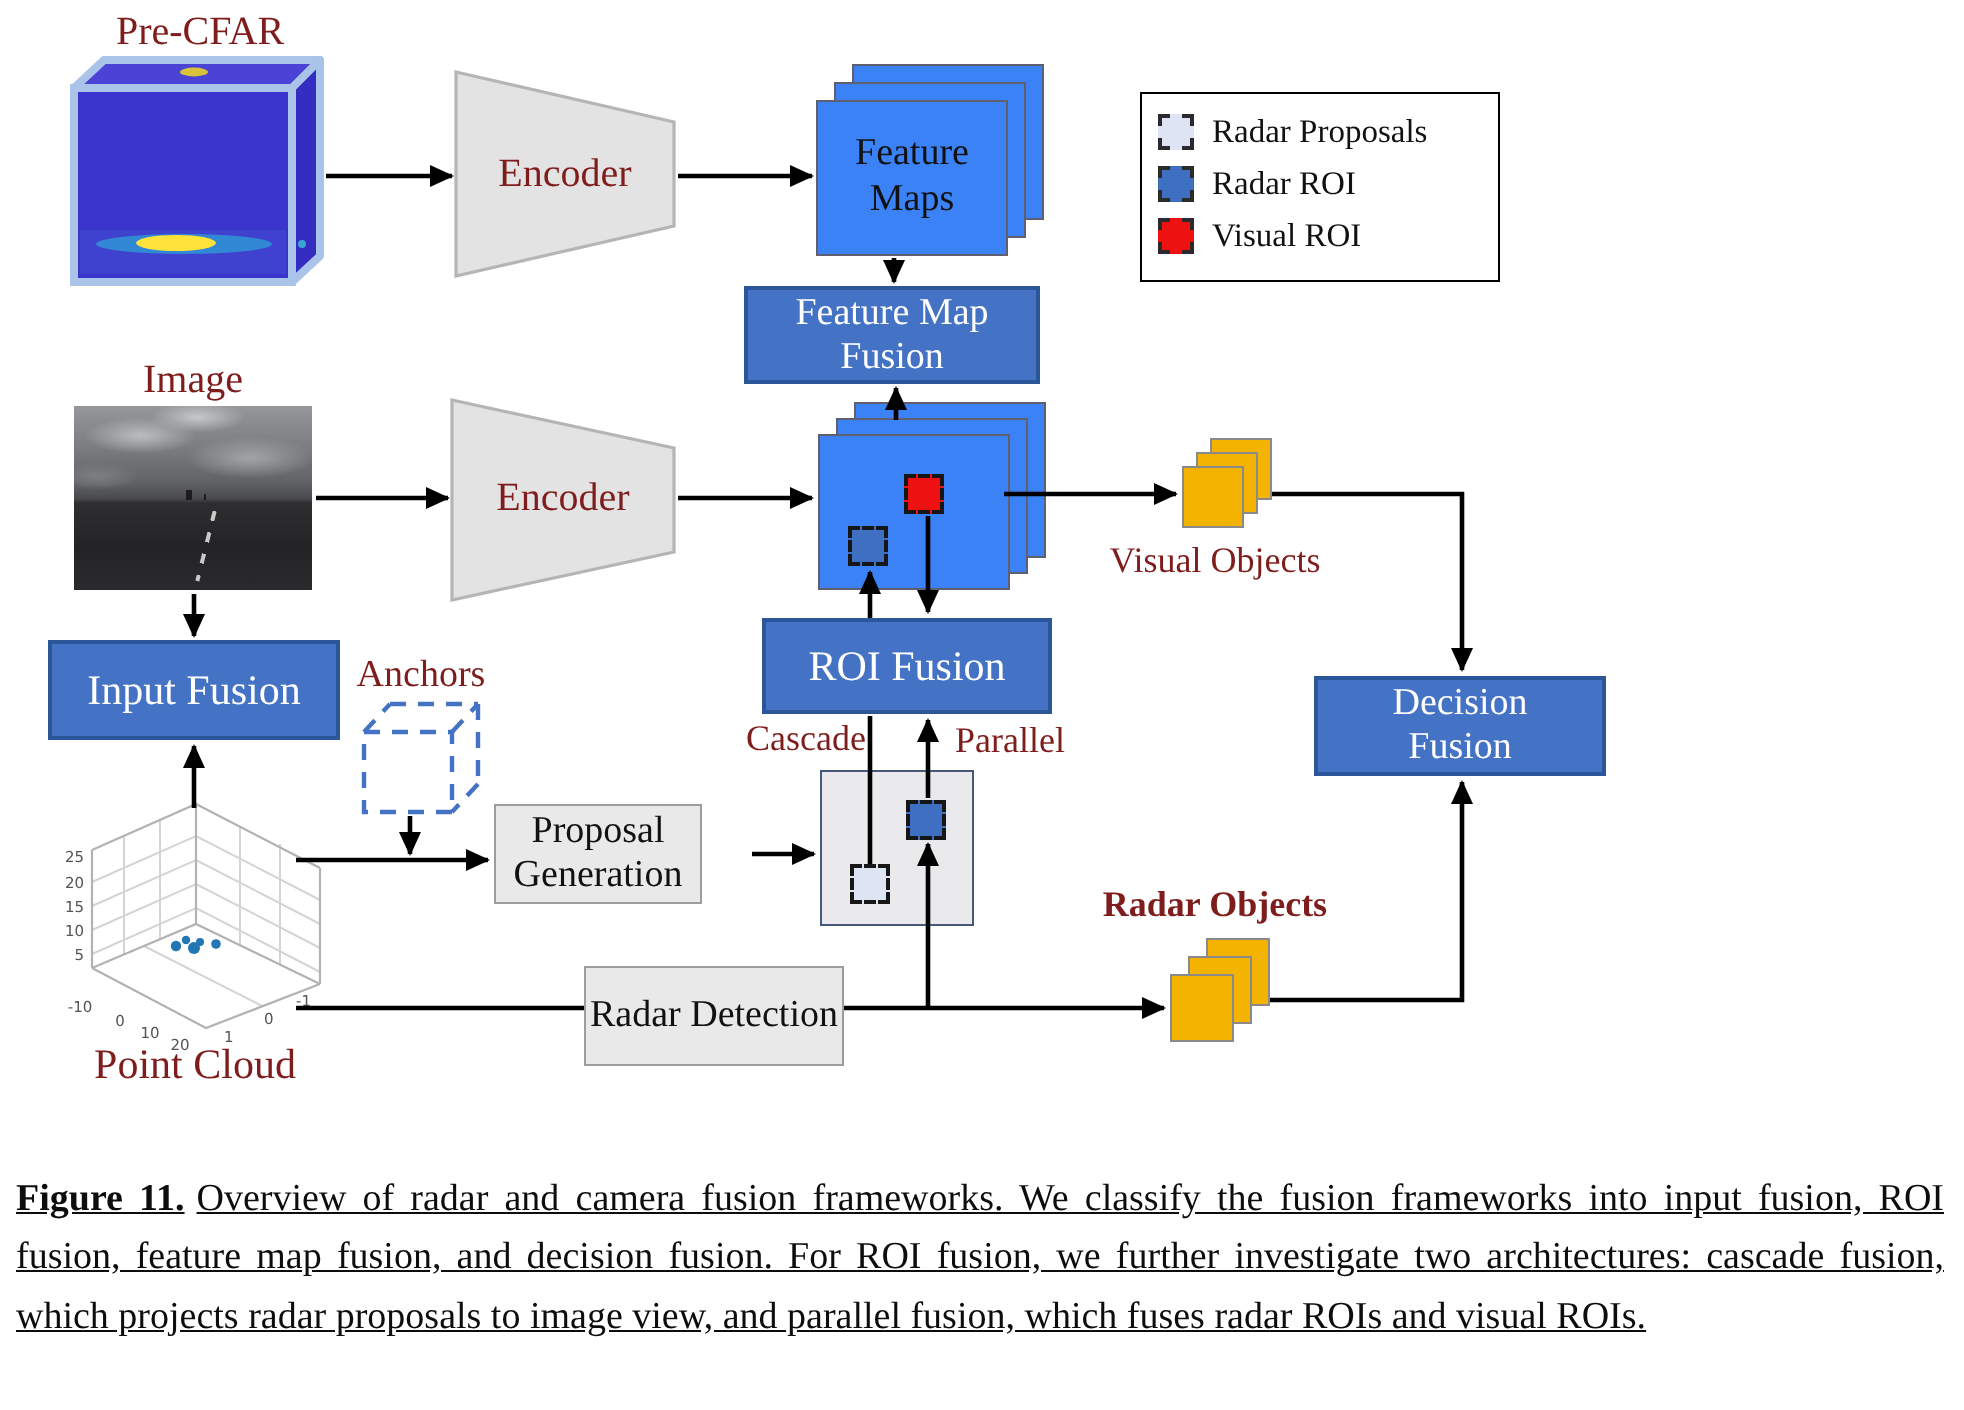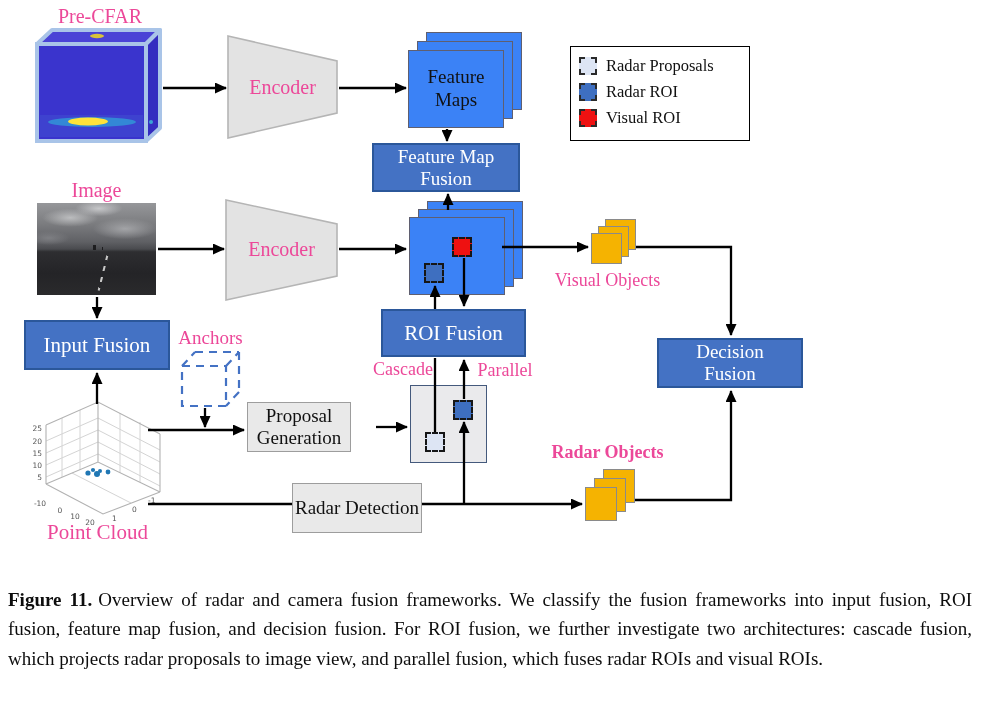--- a/index.html
+++ b/index.html
@@ -1,19 +1,19 @@
 <!DOCTYPE html>
 <html><head>
 <meta charset="utf-8">
 <style>
   html,body{margin:0;padding:0;background:#ffffff;}
   #stage{position:relative;width:982px;height:705px;background:#fff;overflow:hidden;
          font-family:"Liberation Serif","DejaVu Serif",serif;color:#111;}
   .abs{position:absolute;box-sizing:border-box;}
-  .lbl{position:absolute;box-sizing:border-box;text-align:center;color:#ec4899;line-height:1.1;z-index:6;}
+  .lbl{position:absolute;box-sizing:border-box;text-align:center;color:#7f1d1d;line-height:1.1;z-index:6;}
   
   .bluebox{position:absolute;box-sizing:border-box;background:#4472c4;border:2px solid #2b579a;
            color:#fff;display:flex;align-items:center;justify-content:center;text-align:center;
            font-size:20px;line-height:1.15;z-index:2;}
   
   .graybox{position:absolute;box-sizing:border-box;background:#e9e9e9;border:1.5px solid #9d9d9d;
            color:#111;display:flex;align-items:center;justify-content:center;text-align:center;
            font-size:19px;line-height:1.15;z-index:2;}
   
   .fm{position:absolute;box-sizing:border-box;width:96px;height:78px;background:#3b82f6;
@@ -38,21 +38,21 @@
       radial-gradient(34px 11px at 52% 6%, #c6c7c9 0%, rgba(198,199,201,0) 70%),
       radial-gradient(30px 10px at 10% 38%, #7e7f83 0%, rgba(126,127,131,0) 70%),
       linear-gradient(to bottom,#96979a 0%,#7c7d80 22%,#606165 42%,#4a4b4f 50%,#2e2e31 53%,#242427 76%,#2a2a2c 100%);}
   #camera:after{content:"";position:absolute;left:55%;top:57%;width:2px;height:36px;
       transform:rotate(14deg);
       background:repeating-linear-gradient(to bottom,#c9c9c9 0 5px,transparent 5px 11px);}
   #camera:before{content:"";position:absolute;left:47%;top:46%;width:3px;height:5px;background:#1d1d1f;
       box-shadow:8px 1px 0 -1px #1d1d1f;}
   
   #caption{position:absolute;left:8px;top:566px;width:964px;font-size:19px;line-height:1.55;
-           text-align:justify;color:#0d0d0d;z-index:6;}
+           text-align:justify;color:#0d0d0d;z-index:6;text-decoration:underline;}
   #caption b{margin-right:6px;}
   svg.layer{position:absolute;left:0;top:0;z-index:5;pointer-events:none;}
 </style>
 </head>
 <body>
 
 <div id="stage">
 
   <svg class="layer" width="982" height="705" viewBox="0 0 982 705">
     <defs>

